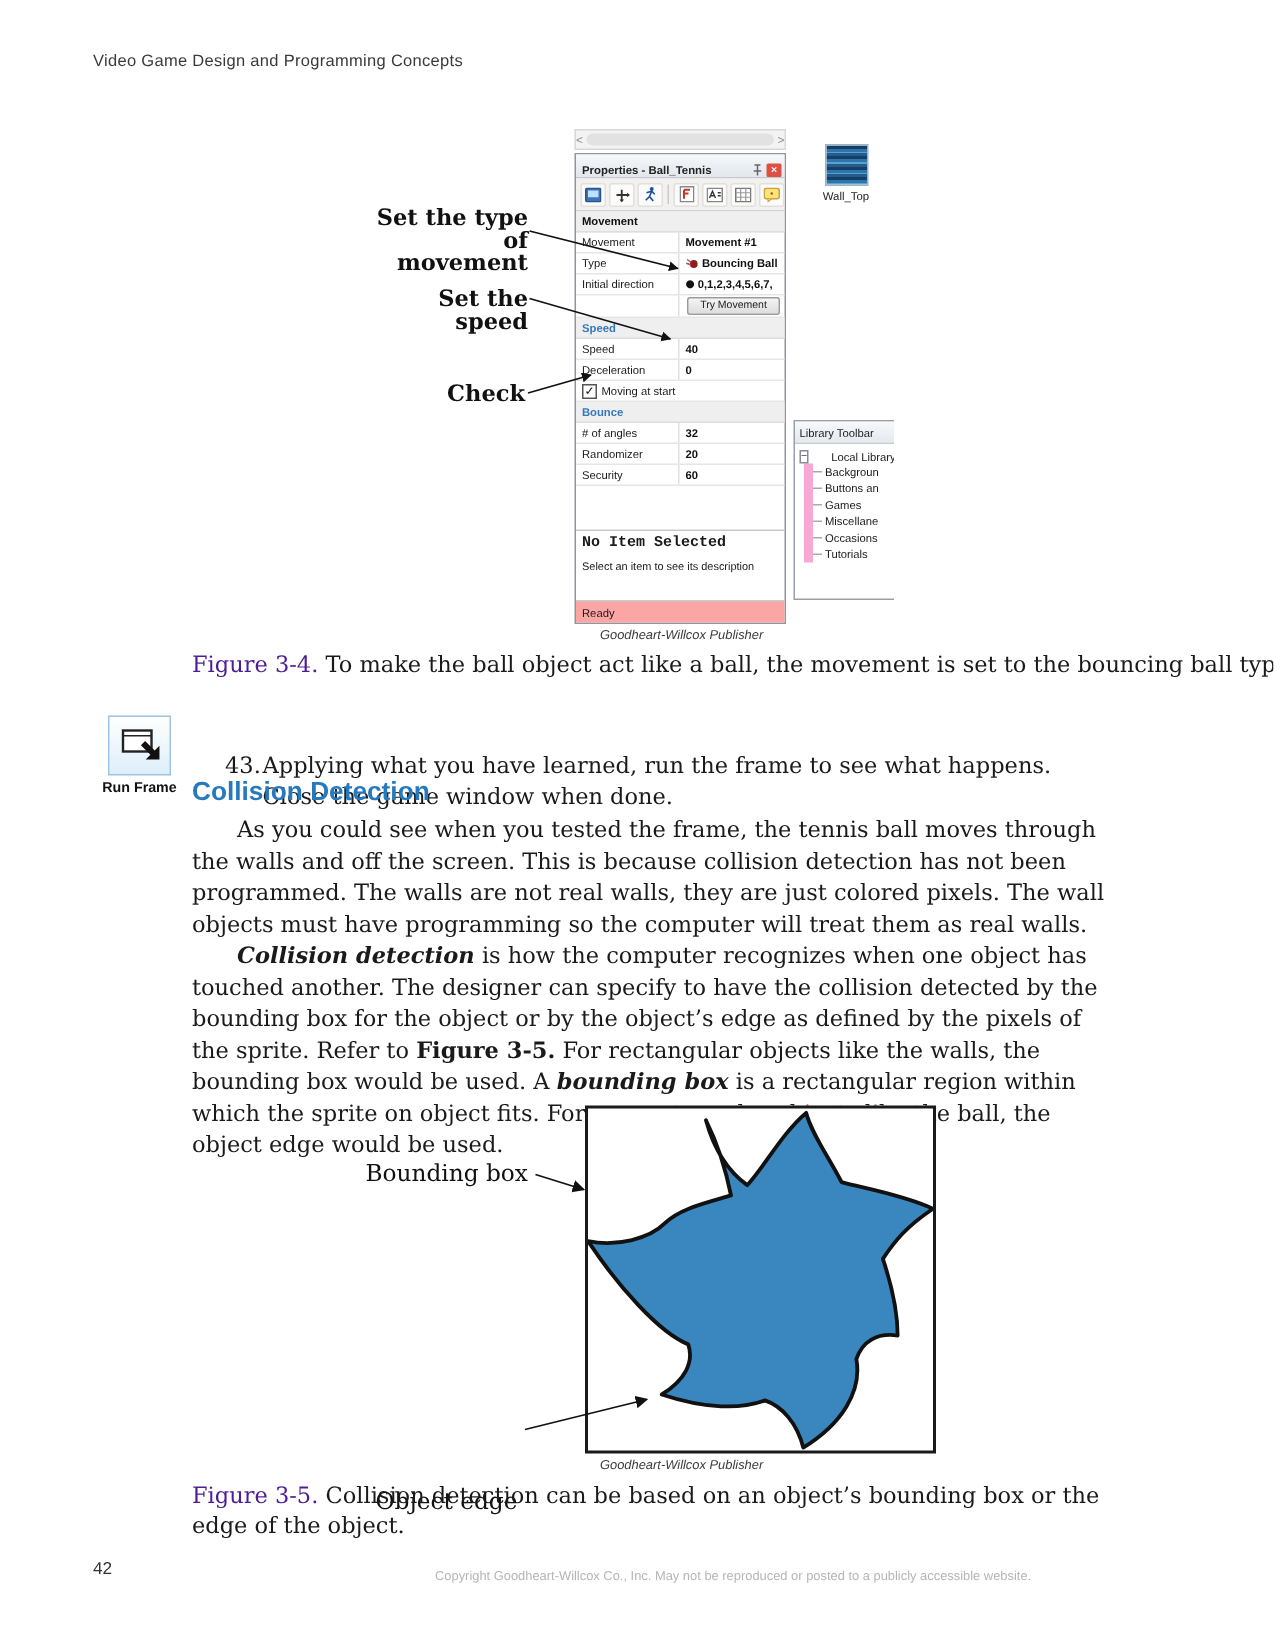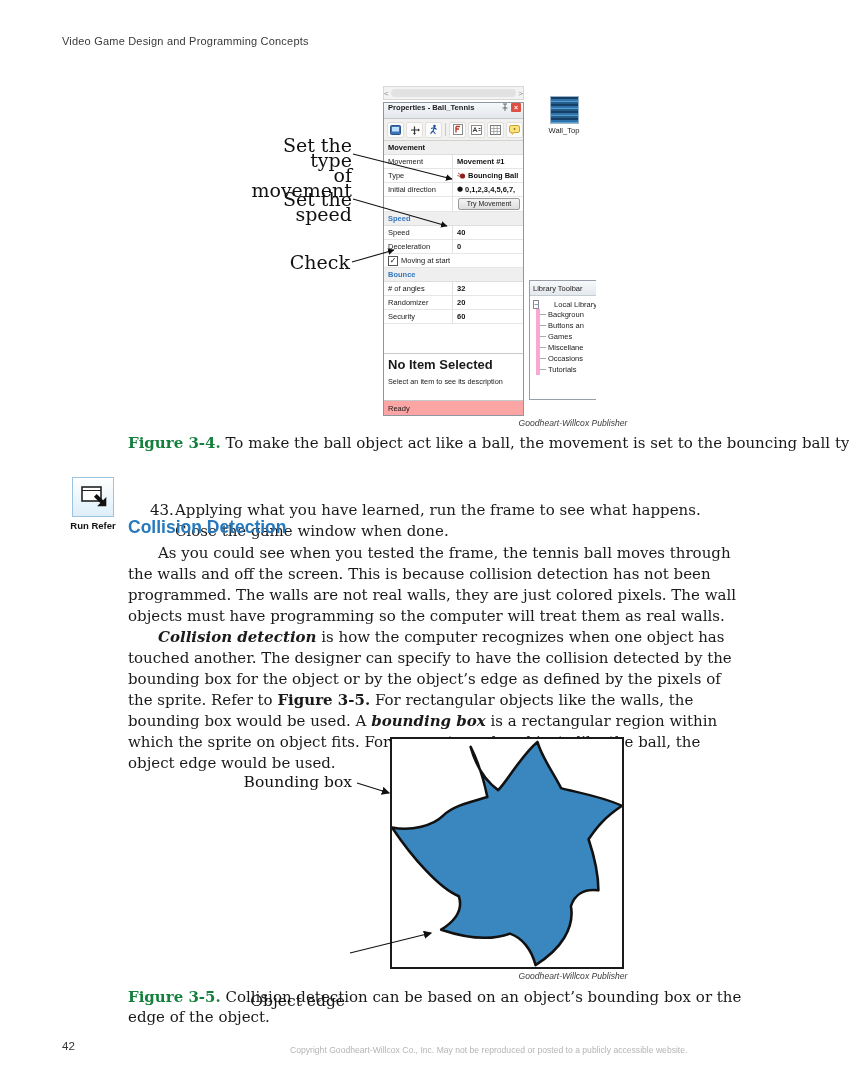--- a/index.html
+++ b/index.html
@@ -13,66 +13,66 @@
   .copyright{font-family:"Liberation Sans",sans-serif;font-size:8.6px;color:#b5b5b5;white-space:nowrap;}
 
   
   .fig4{left:250px;top:84px;width:346px;height:334px;overflow:hidden;}
   .sbar{left:133px;top:2px;width:139px;height:12px;background:#f3f3f3;border:1px solid #d8d8d8;
         display:flex;align-items:center;font-family:"Liberation Sans",sans-serif;font-size:8px;color:#8a8a8a;}
   .sbar .tk{flex:1;height:8px;margin:0 2px;background:#e2e2e2;border-radius:4px;}
   .panel{left:133px;top:18px;width:139px;height:312px;background:#fff;border:1px solid #8e97a0;
          font-family:"Liberation Sans",sans-serif;display:flex;flex-direction:column;}
   .ptitle{height:15px;background:linear-gradient(#f6f8fa,#e2e7ec);border-bottom:1px solid #c3c9cf;
-          display:flex;align-items:flex-start;padding:0 2px 0 4px;font-size:7.6px;color:#222;}
+          display:flex;align-items:flex-end;padding:0 2px 0 4px;font-size:7.6px;color:#222;}
   .ptitle .t{flex:1;font-weight:bold;}
   .pclose{width:10px;height:9px;background:#dd5044;color:#fff;font-size:7px;line-height:9px;text-align:center;border-radius:1px;margin-left:2px;font-weight:bold;}
   .ptools{height:21px;background:#f2f1ef;border-bottom:1px solid #d2d2d2;display:flex;align-items:center;padding-left:3px;gap:2px;}
   .tool{width:15px;height:14px;display:flex;align-items:center;justify-content:center;background:#fbfbfb;border:1px solid #e2e0dc;border-radius:2px;}
   .tsep{width:1px;height:13px;background:#c9c9c9;margin:0 1px;}
   .phdr{height:13px;background:#efefef;border-bottom:1px solid #dedede;font-size:7.5px;font-weight:bold;
         display:flex;align-items:center;padding-left:4px;color:#111;}
   .phdr.blue{color:#3577be;}
   .prow{display:flex;height:13px;border-bottom:1px solid #e6e6e6;font-size:7.5px;}
   .plab{width:64px;padding-left:4px;border-right:1px solid #e0e0e0;display:flex;align-items:center;color:#1a1a1a;}
   .pval{flex:1;padding-left:4px;display:flex;align-items:center;font-weight:bold;gap:2px;color:#111;}
   .dot{font-family:"DejaVu Sans",sans-serif;font-size:7px;line-height:1;}
   .btn-try{margin:1px 3px 1px 1px;flex:1;background:linear-gradient(#f4f4f4,#dddddd);border:1px solid #9a9a9a;
            border-radius:2px;font-size:7px;text-align:center;line-height:10px;font-weight:normal;color:#222;}
   .chkrow{display:flex;align-items:center;height:13px;border-bottom:1px solid #e6e6e6;padding-left:4px;gap:3px;font-size:7.5px;}
   .chk{width:8px;height:8px;border:1px solid #555;background:#fff;display:flex;align-items:center;justify-content:center;
        font-family:"DejaVu Sans",sans-serif;font-size:8px;line-height:1;color:#111;}
   .pfill{flex:1;}
   .pdesc{border-top:1px solid #c9c9c9;padding:3px 4px;height:40px;}
-  .pdesc .t1{font-size:13px;font-weight:bold;}
+  .pdesc .t1{font-size:10px;font-weight:bold;font-family:Liberation Mono, monospace;}
   .pdesc .t2{font-size:7.3px;margin-top:5px;}
   .pstatus{border-top:1px solid #c9c9c9;height:14px;display:flex;align-items:center;padding-left:4px;font-size:7.5px;background:#fca5a5;}
 
   .wallicon{left:288px;top:12px;width:52px;text-align:center;font-family:"Liberation Sans",sans-serif;}
   .wallart{width:27px;height:26px;margin:0 auto;border:1px solid #9ab4c8;
            background:repeating-linear-gradient(180deg,#173f66 0 2px,#2f74ad 2px 4px,#5a9fce 4px 5px,#245d8c 5px 7px);}
   .walllab{font-size:7.6px;color:#222;margin-top:2px;}
 
   .libwin{left:279px;top:196px;width:67px;height:118px;border:1px solid #97a0a8;background:#fff;
           overflow:hidden;font-family:"Liberation Sans",sans-serif;}
   .libtitle{height:14px;background:linear-gradient(#f7f9fb,#e4e9ee);border-bottom:1px solid #c5cbd1;
             font-size:7.5px;display:flex;align-items:center;padding-left:3px;white-space:nowrap;color:#222;}
   .libroot{display:flex;align-items:center;gap:15px;font-size:7.5px;margin:4px 0 0 3px;white-space:nowrap;}
   .minusbox{width:7px;height:7px;border:1px solid #889;display:flex;align-items:center;justify-content:center;
             font-size:7px;line-height:1;color:#335;}
-  .libkids{margin-left:6px;border-left:4px solid #f9a8d4;}
+  .libkids{margin-left:6px;border-left:6px solid #f9a8d4;}
   .libitem{position:relative;font-size:7.5px;padding-left:8px;height:11px;line-height:11px;white-space:nowrap;color:#1a1a1a;}
   .libitem::before{content:"";position:absolute;left:0;top:5px;width:6px;border-top:1px solid #aaa;}
 
-  .anno{font-size:19px;line-height:15px;text-align:right;color:#111;}
+  .anno{font-size:15px;line-height:15px;text-align:right;color:#111;font-weight:bold;}
   .arrows{pointer-events:none;}
 
-  .credit{font-family:"Liberation Sans",sans-serif;font-style:italic;font-size:8.6px;color:#3c3c3c;text-align:center;}
+  .credit{font-family:"Liberation Sans",sans-serif;font-style:italic;font-size:8.6px;color:#3c3c3c;text-align:left;}
   .cap{font-size:15px;line-height:20px;}
-  .cap .lbl{font-weight:bold;color:#15803d;}
+  .cap .lbl{font-weight:normal;color:#4c1d95;}
   .nowrap{white-space:nowrap;}
 
   .rficon{width:40px;height:38px;border:1px solid #9cc3df;background:linear-gradient(#ffffff,#ddeefa);
           display:flex;align-items:center;justify-content:center;}
   .rflab{font-family:"Liberation Sans",sans-serif;font-size:9.5px;font-weight:bold;color:#111;text-align:center;margin-top:3px;}
 
   .numitem{display:flex;font-size:15px;line-height:21px;width:592px;}
   .numitem .n{width:22px;flex:none;}
   .numitem .b{flex:1;padding-left:3px;}
 
@@ -268,21 +268,21 @@
   </div>
 
   <div class="abs" style="left:66px;top:477px;width:54px;">
     <div class="rficon" style="margin:0 auto;">
       <svg width="30" height="28" viewBox="0 0 30 28">
         <rect x="4" y="4" width="19" height="14" fill="#fff" stroke="#222" stroke-width="1.6"></rect>
         <line x1="4" y1="7.5" x2="23" y2="7.5" stroke="#222" stroke-width="1"></line>
         <path d="M21 10 L21 19 L16.5 19 L23 25.5 L29.5 19 L25 19 L25 10 Z" fill="#111" transform="rotate(-45 23 18)"></path>
       </svg>
     </div>
-    <div class="rflab">Run Refer</div>
+    <div class="rflab">Run Frame</div>
   </div>
 
   <div class="abs numitem" style="left:150px;top:500px;">
     <span class="n">43.</span>
     <span class="b">Applying what you have learned, run the frame to see what happens. Close the game window when done.</span>
   </div>
 
   <div class="abs h2" style="left:128px;top:517px;">Collision Detection</div>
 
   <div class="abs para" style="left:128px;top:543px;">As you could see when you tested the frame, the tennis ball moves through the walls and off the screen. This is because collision detection has not been programmed. The walls are not real walls, they are just colored pixels. The wall objects must have programming so the computer will treat them as real walls.</div>

